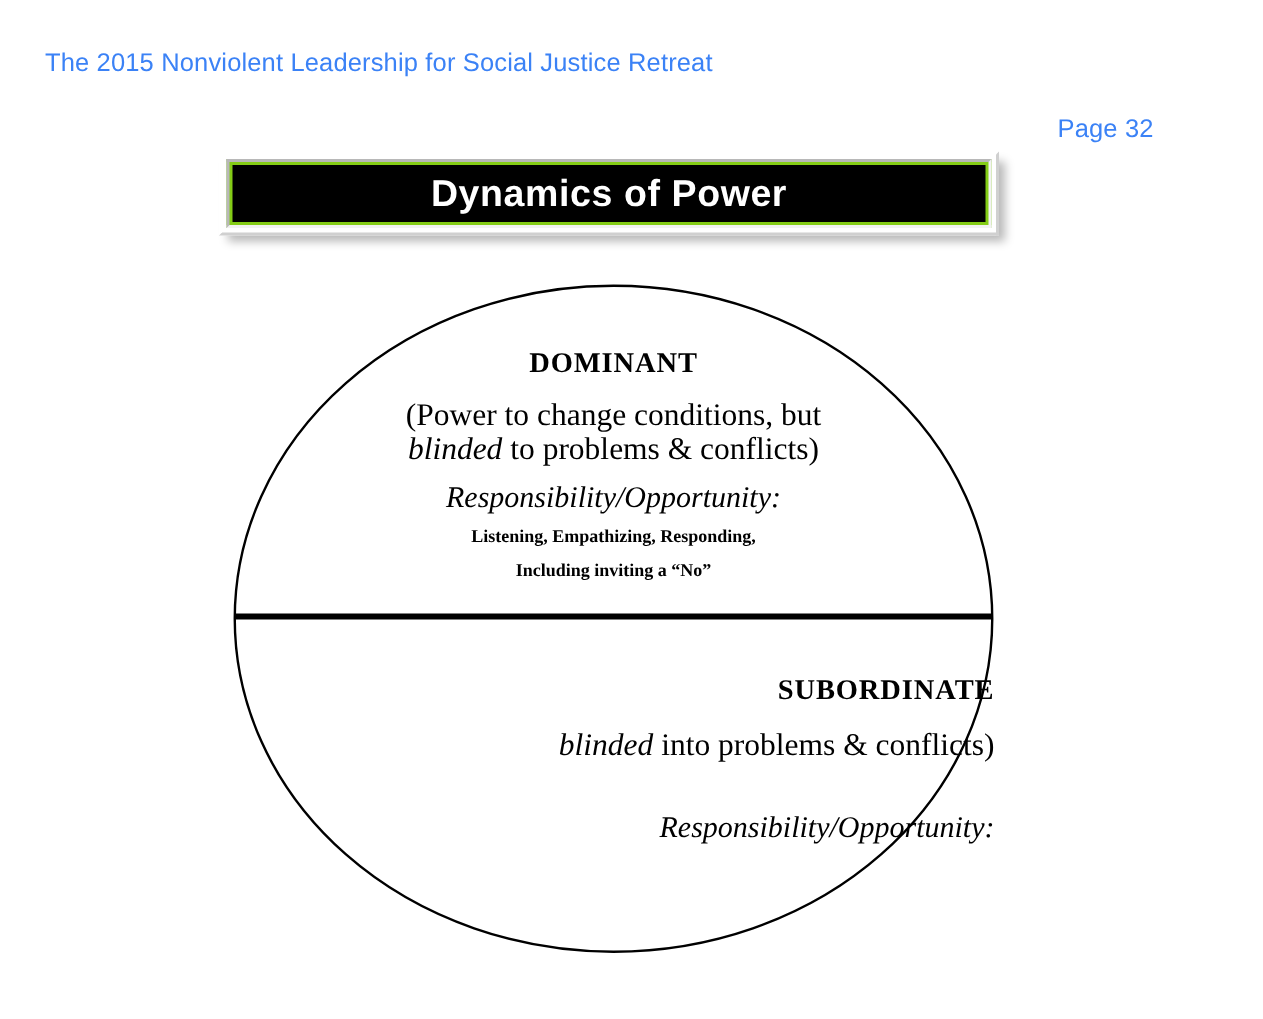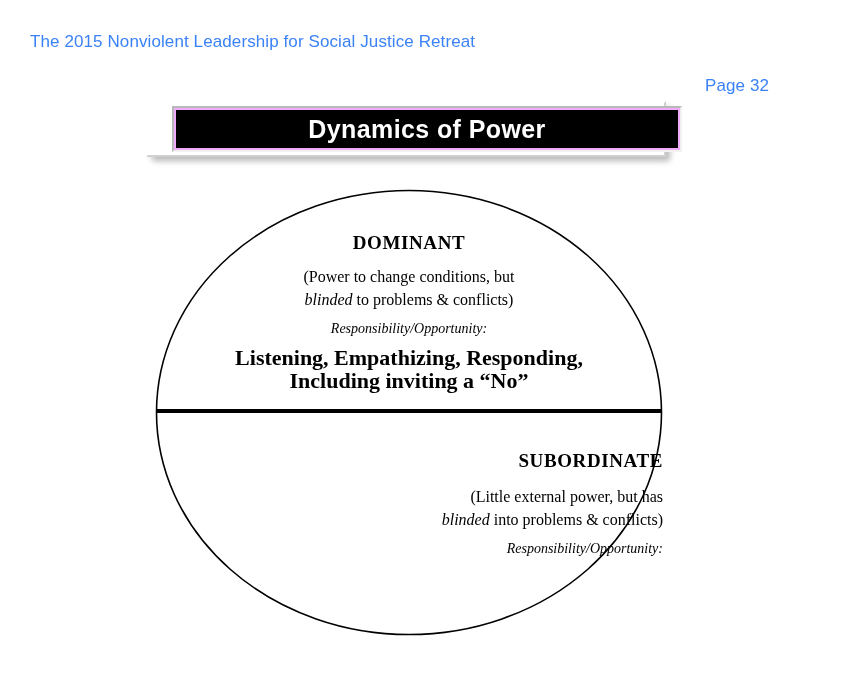--- a/index.html
+++ b/index.html
@@ -62,22 +62,21 @@
   .banner-inner {
     position: relative;
     width: 100%;
     height: 100%;
     box-sizing: border-box;
     border-top: 2px solid #b8b8b8;
     border-left: 2px solid #b8b8b8;
     border-right: 2px solid #f2f2f2;
     border-bottom: 2px solid #f2f2f2;
     padding: 2px;
-    background: #f0abfc;
-    margin-left: 21px;
+    background: #84cc16;
   }
   .banner-fill {
     width: 100%;
     height: 100%;
     background: #000000;
     display: flex;
     align-items: center;
     justify-content: center;
   }
   .banner-text {
@@ -116,35 +115,35 @@
   .half-bottom { top: 225px; height: 222px; text-align: right; }
 
   .role-label {
     font-size: 19px;
     font-weight: bold;
     letter-spacing: 0.6px;
     line-height: 1;
     white-space: nowrap;
   }
   .desc {
-    font-size: 16px;
+    font-size: 21px;
     line-height: 23px;
   }
   .desc em {
     font-style: italic;
   }
   .resp-head {
-    font-size: 14px;
+    font-size: 20px;
     font-style: italic;
     line-height: 1;
     white-space: nowrap;
     font-family: Liberation Serif, serif;
   }
   .resp-body {
-    font-size: 22px;
+    font-size: 12px;
     font-weight: bold;
     line-height: 23px;
   }
 
   
   .t-role  { position: absolute; left: 0; width: 508px; top: 44px; }
   .t-desc  { position: absolute; left: 0; width: 508px; top: 76px; }
   .t-resp-head { position: absolute; left: 0; width: 508px; top: 133px; }
   .t-resp-body { position: absolute; left: 0; width: 508px; top: 157px; }
 
@@ -190,21 +189,20 @@
     <div class="resp-body t-resp-body">
       <div>Listening, Empathizing, Responding,</div>
       <div>Including inviting a “No”</div>
     </div>
   </div>
 
   <div class="half half-bottom">
     <div class="role-label b-role">SUBORDINATE</div>
 
     <div class="desc b-desc">
-      <div>(Little external power, but has</div>
       <div><em>blinded</em><span> into problems &amp; conflicts)</span></div>
     </div>
 
     <div class="resp-head b-resp-head">Responsibility/Opportunity:</div>
 
   </div>
 
 </div>
 
 </body></html>

